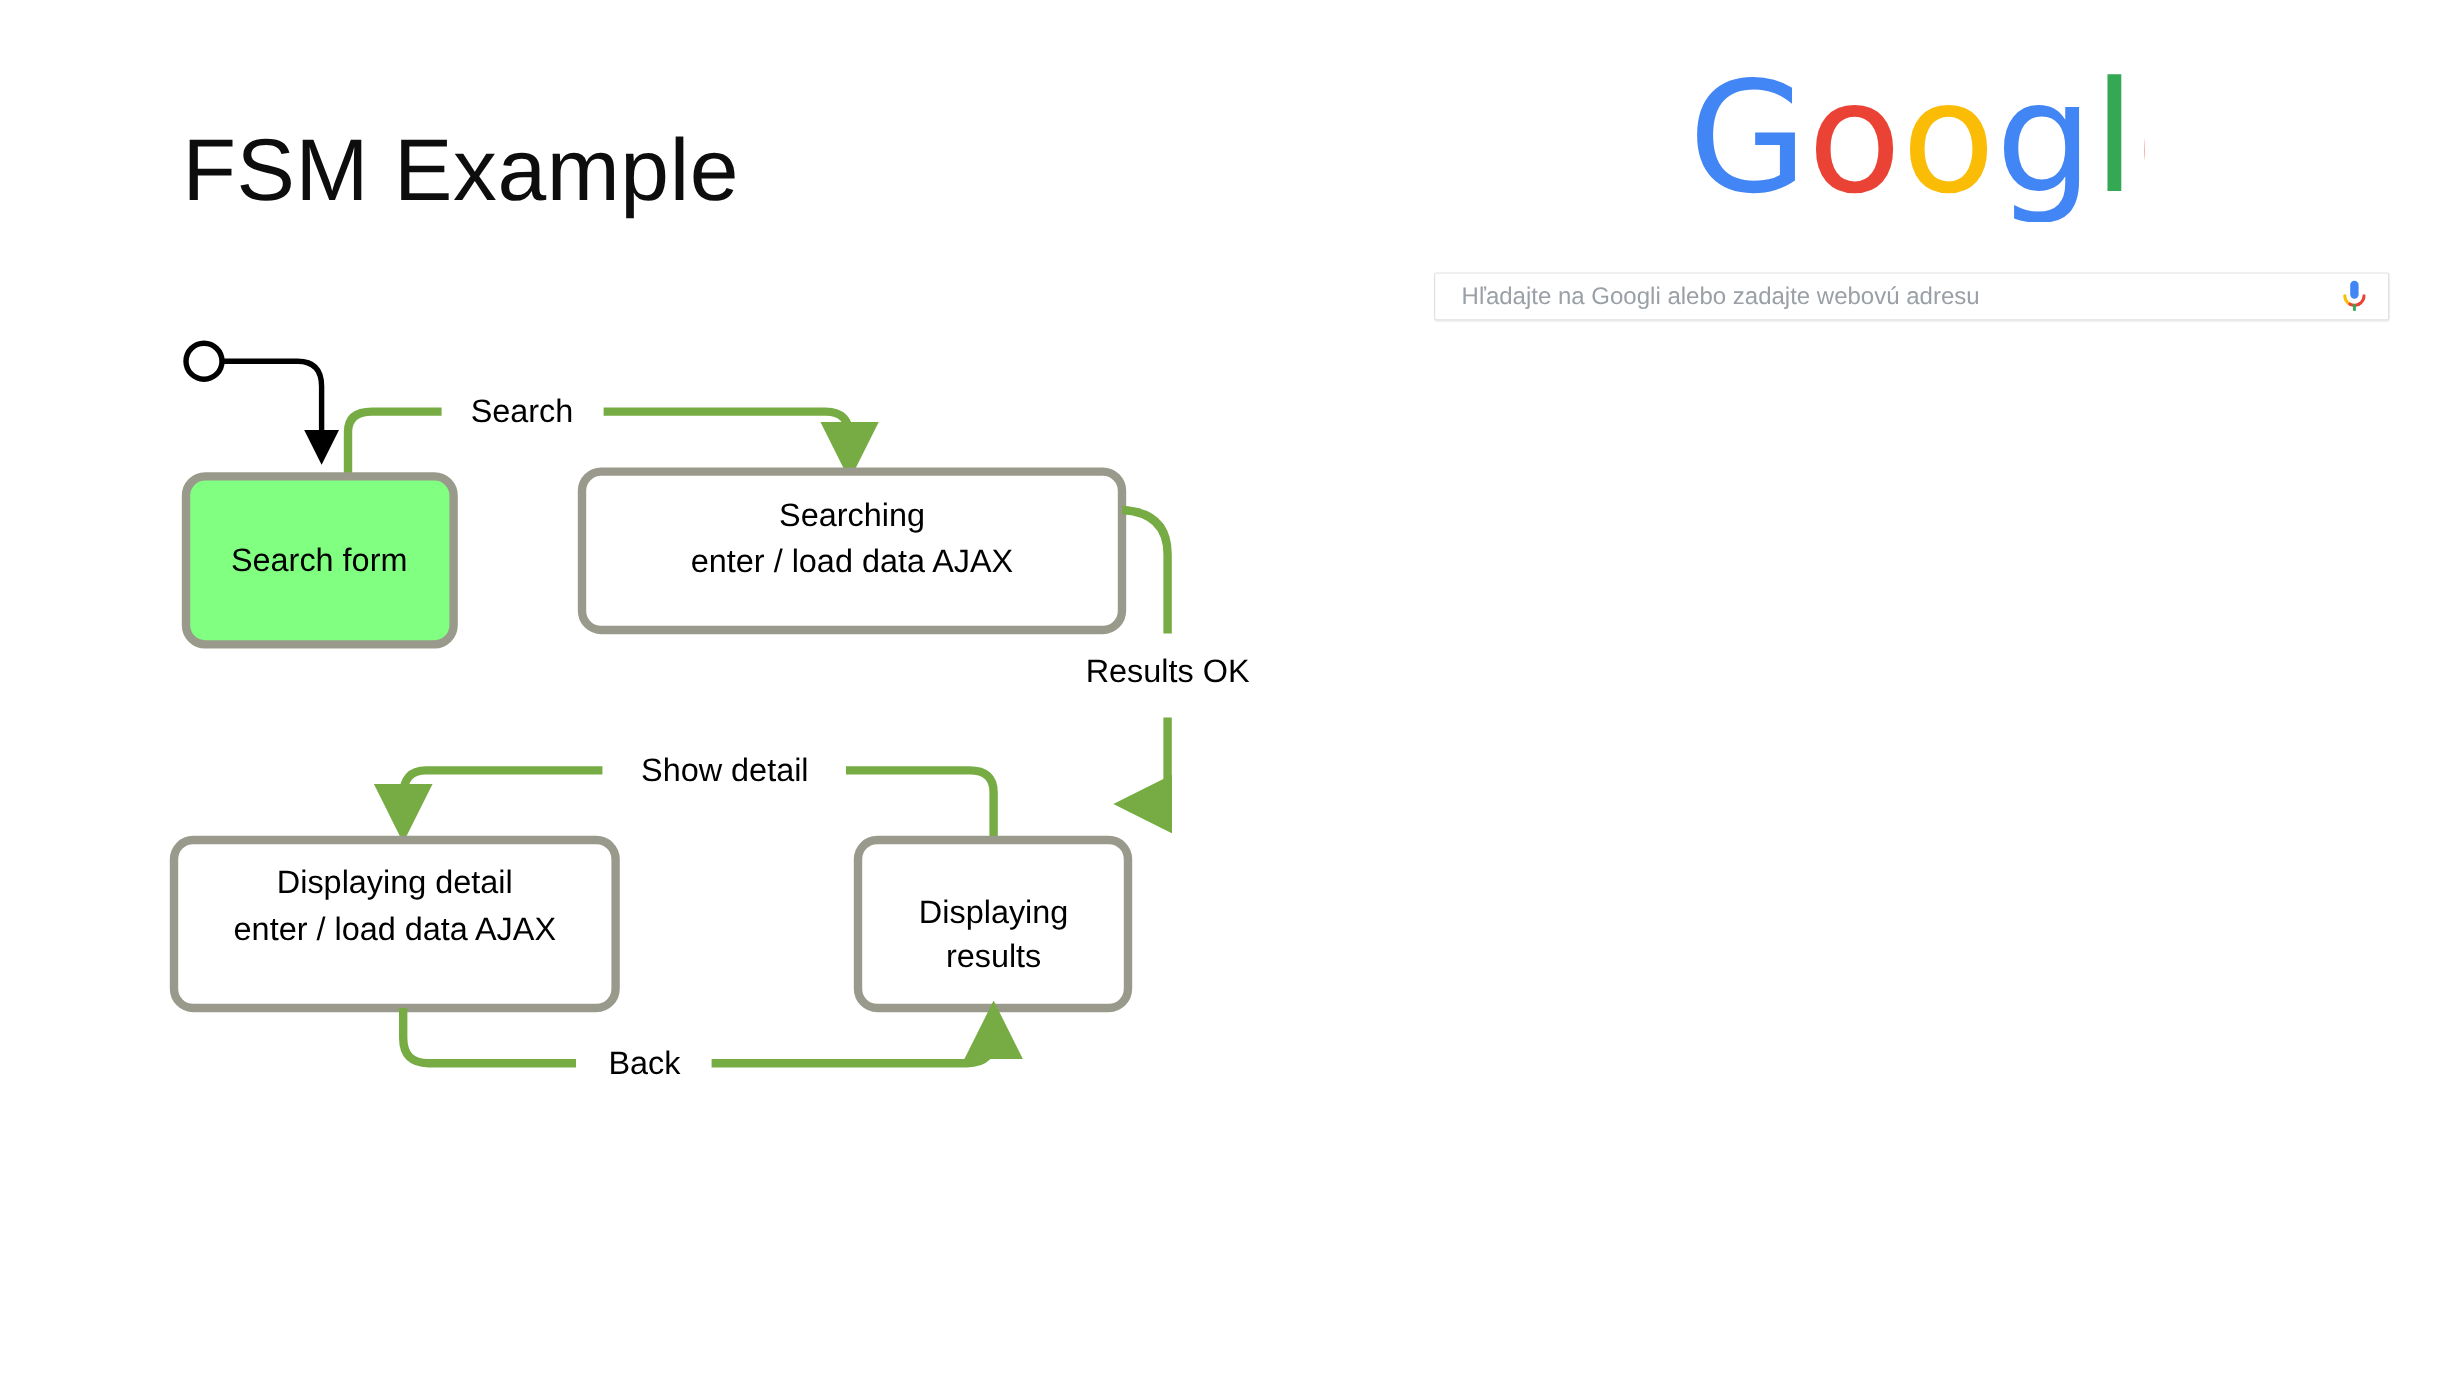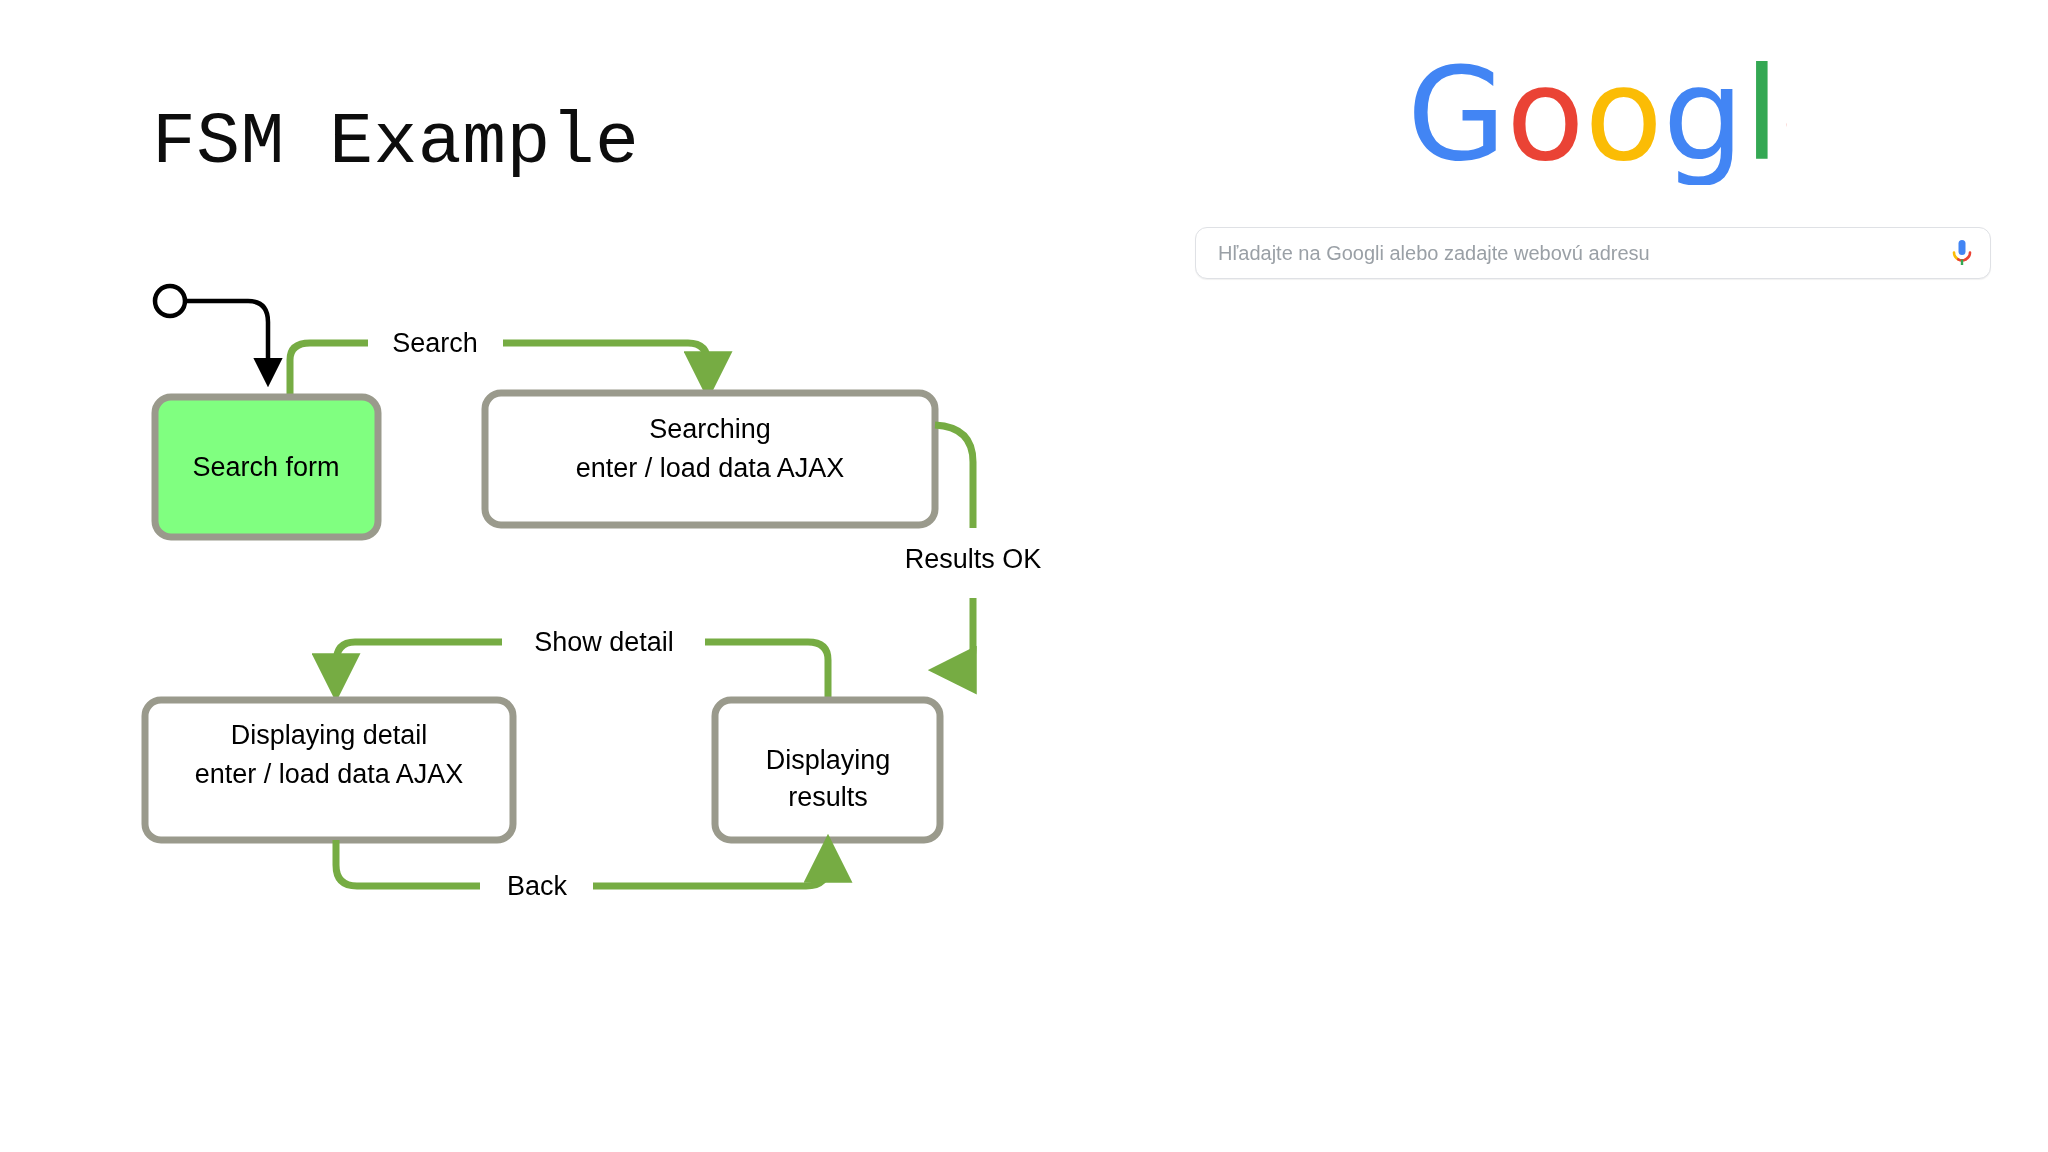--- a/index.html
+++ b/index.html
@@ -14,21 +14,21 @@
     position: relative;
     overflow: hidden;
     font-family: "Liberation Sans", sans-serif;
   }
 
   
   #slide-title {
     position: absolute;
     left: 152px;
     top: 106px;
-    font-family: Liberation Mono, monospace;
+    font-family: Liberation Sans, sans-serif;
     font-weight: 300;
     font-size: 73px;
     line-height: 1.0;
     color: #0d0d0d;
     letter-spacing: 0.5px;
     white-space: nowrap;
   }
 
   
   #fsm-diagram {
@@ -62,25 +62,25 @@
     left: 212px;
     top: 0px;
     width: 380px;
     height: 130px;
   }
   #search-bar {
     position: absolute;
     left: 0px;
     top: 172px;
     width: 796px;
-    height: 52px;
+    height: 40px;
     box-sizing: border-box;
     background: #ffffff;
     border: 1px solid #dfe1e5;
-    border-radius: 12px;
+    border-radius: 2px;
     box-shadow: 0 1px 1px rgba(0,0,0,0.06);
     display: flex;
     align-items: center;
   }
   #search-input {
     flex: 1 1 auto;
     border: none;
     outline: none;
     background: transparent;
     font-family: "Liberation Sans", sans-serif;

